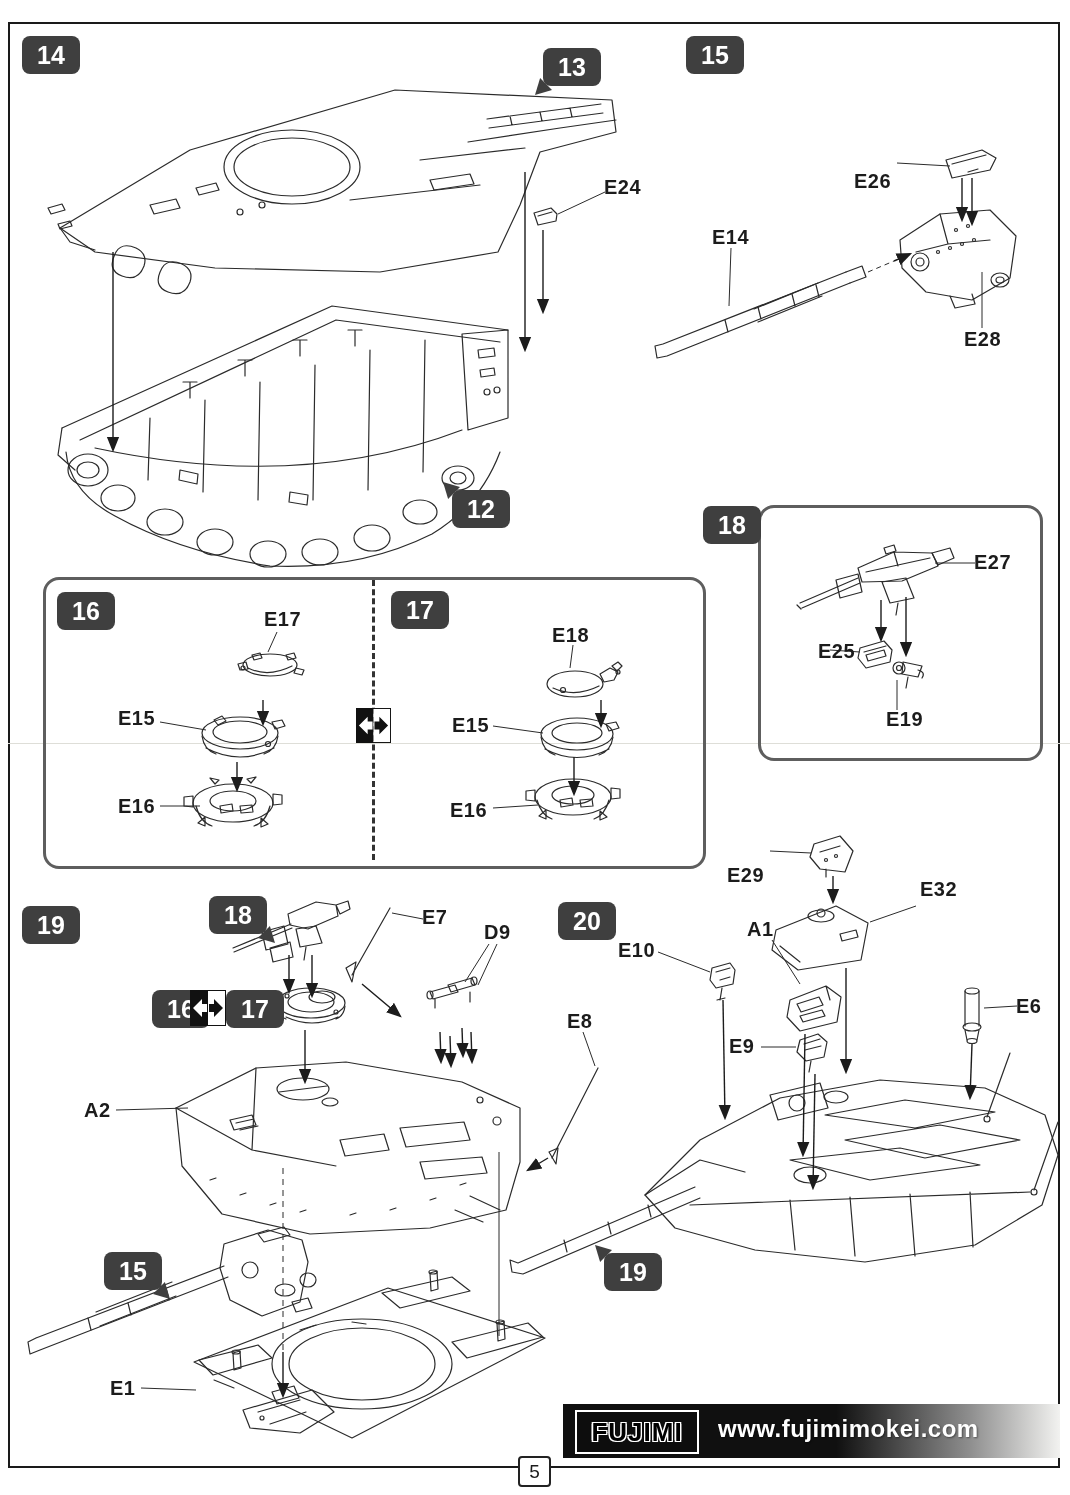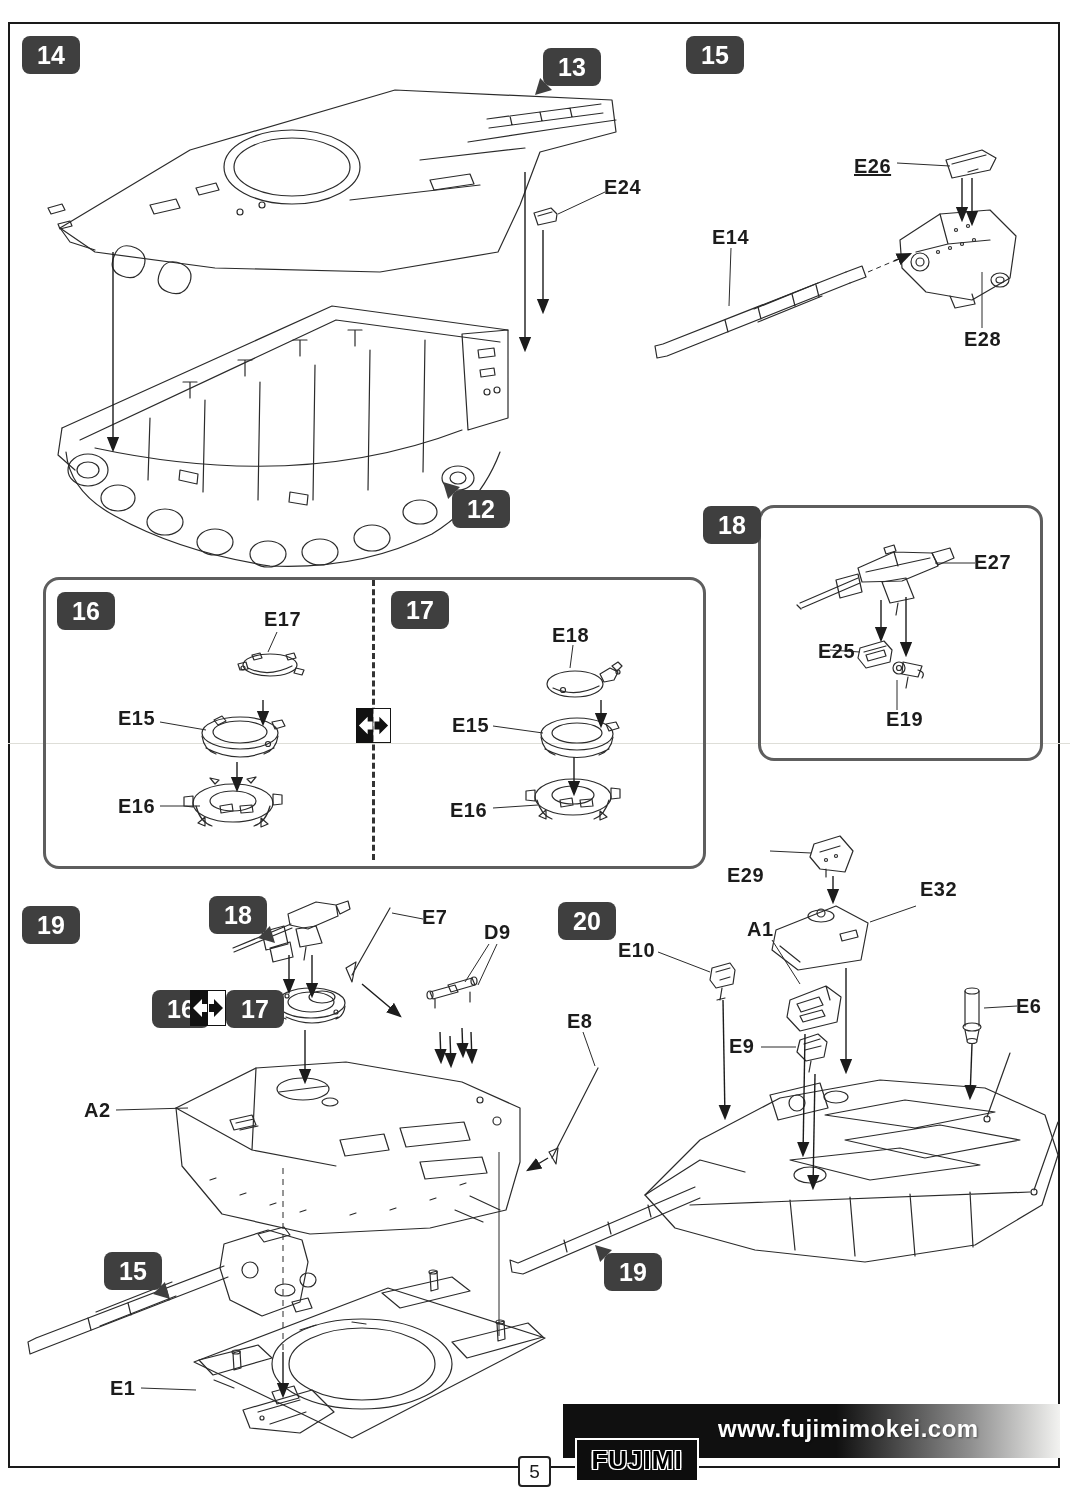--- a/index.html
+++ b/index.html
@@ -21,21 +21,21 @@
   .plabel{font-weight:bold;font-size:20px;letter-spacing:.5px;z-index:5;white-space:nowrap;}
   
   .subbox{border:3px solid #5e5e5e;border-radius:16px;background:transparent;z-index:1;}
   .divider{border-left:3px dashed #333;z-index:1;}
   
   .mirror{z-index:6;}
   
   .fujibar{left:563px;top:1404px;width:497px;height:54px;z-index:7;
            background:linear-gradient(90deg,#101010 0%,#101010 55%,#8f8f8f 82%,#f2f2f0 100%);}
   .fujibox{position:absolute;left:12px;top:6px;width:120px;height:40px;border:2px solid #fff;
-           background:#0d0d0d;display:flex;align-items:center;justify-content:center;margin-top:28px;}
+           background:#0d0d0d;display:flex;align-items:center;justify-content:center;}
   .fujitext{font-weight:bold;font-size:26px;letter-spacing:1px;color:#000;
             text-shadow:-1.3px -1.3px 0 #fff,1.3px -1.3px 0 #fff,-1.3px 1.3px 0 #fff,1.3px 1.3px 0 #fff;}
   .weburl{position:absolute;left:155px;top:11px;font-weight:bold;font-size:24px;color:#fff;
           letter-spacing:.5px;text-shadow:1px 1px 2px rgba(0,0,0,.45);}
   .pagenum{left:518px;top:1456px;width:29px;height:27px;border:2px solid #222;border-radius:4px;
            background:#fff;display:flex;align-items:center;justify-content:center;
            font-size:19px;z-index:8;}
   svg.lineart{left:0;top:0;z-index:2;}
   svg.lineart *{vector-effect:non-scaling-stroke;}
   .stroke{stroke:#2b2b2b;stroke-width:1.2;fill:none;stroke-linejoin:round;stroke-linecap:round;}
@@ -405,21 +405,21 @@
     <rect x="0" y="0" width="18" height="36" fill="#111"></rect>
     <rect x="18" y="0" width="18" height="36" fill="#fff"></rect>
     <rect x="0.5" y="0.5" width="35" height="35" fill="none" stroke="#111" stroke-width="1"></rect>
     <polygon points="3,18 12,9 12,14 17,14 17,22 12,22 12,27" fill="#fff"></polygon>
     <polygon points="33,18 24,9 24,14 19,14 19,22 24,22 24,27" fill="#111"></polygon>
   </svg>
 </div>
 
 <div class="abs plabel" style="left:604px;top:176px;">E24</div>
 <div class="abs plabel" style="left:712px;top:226px;">E14</div>
-<div class="abs plabel" style="left:854px;top:155px;text-decoration:underline;">E26</div>
+<div class="abs plabel" style="left:854px;top:170px;">E26</div>
 <div class="abs plabel" style="left:964px;top:328px;">E28</div>
 <div class="abs plabel" style="left:974px;top:551px;">E27</div>
 <div class="abs plabel" style="left:790px;top:640px;margin-left:28px;">E25</div>
 <div class="abs plabel" style="left:886px;top:708px;">E19</div>
 <div class="abs plabel" style="left:264px;top:608px;">E17</div>
 <div class="abs plabel" style="left:118px;top:707px;">E15</div>
 <div class="abs plabel" style="left:118px;top:795px;">E16</div>
 <div class="abs plabel" style="left:552px;top:624px;">E18</div>
 <div class="abs plabel" style="left:452px;top:714px;">E15</div>
 <div class="abs plabel" style="left:450px;top:799px;">E16</div>

